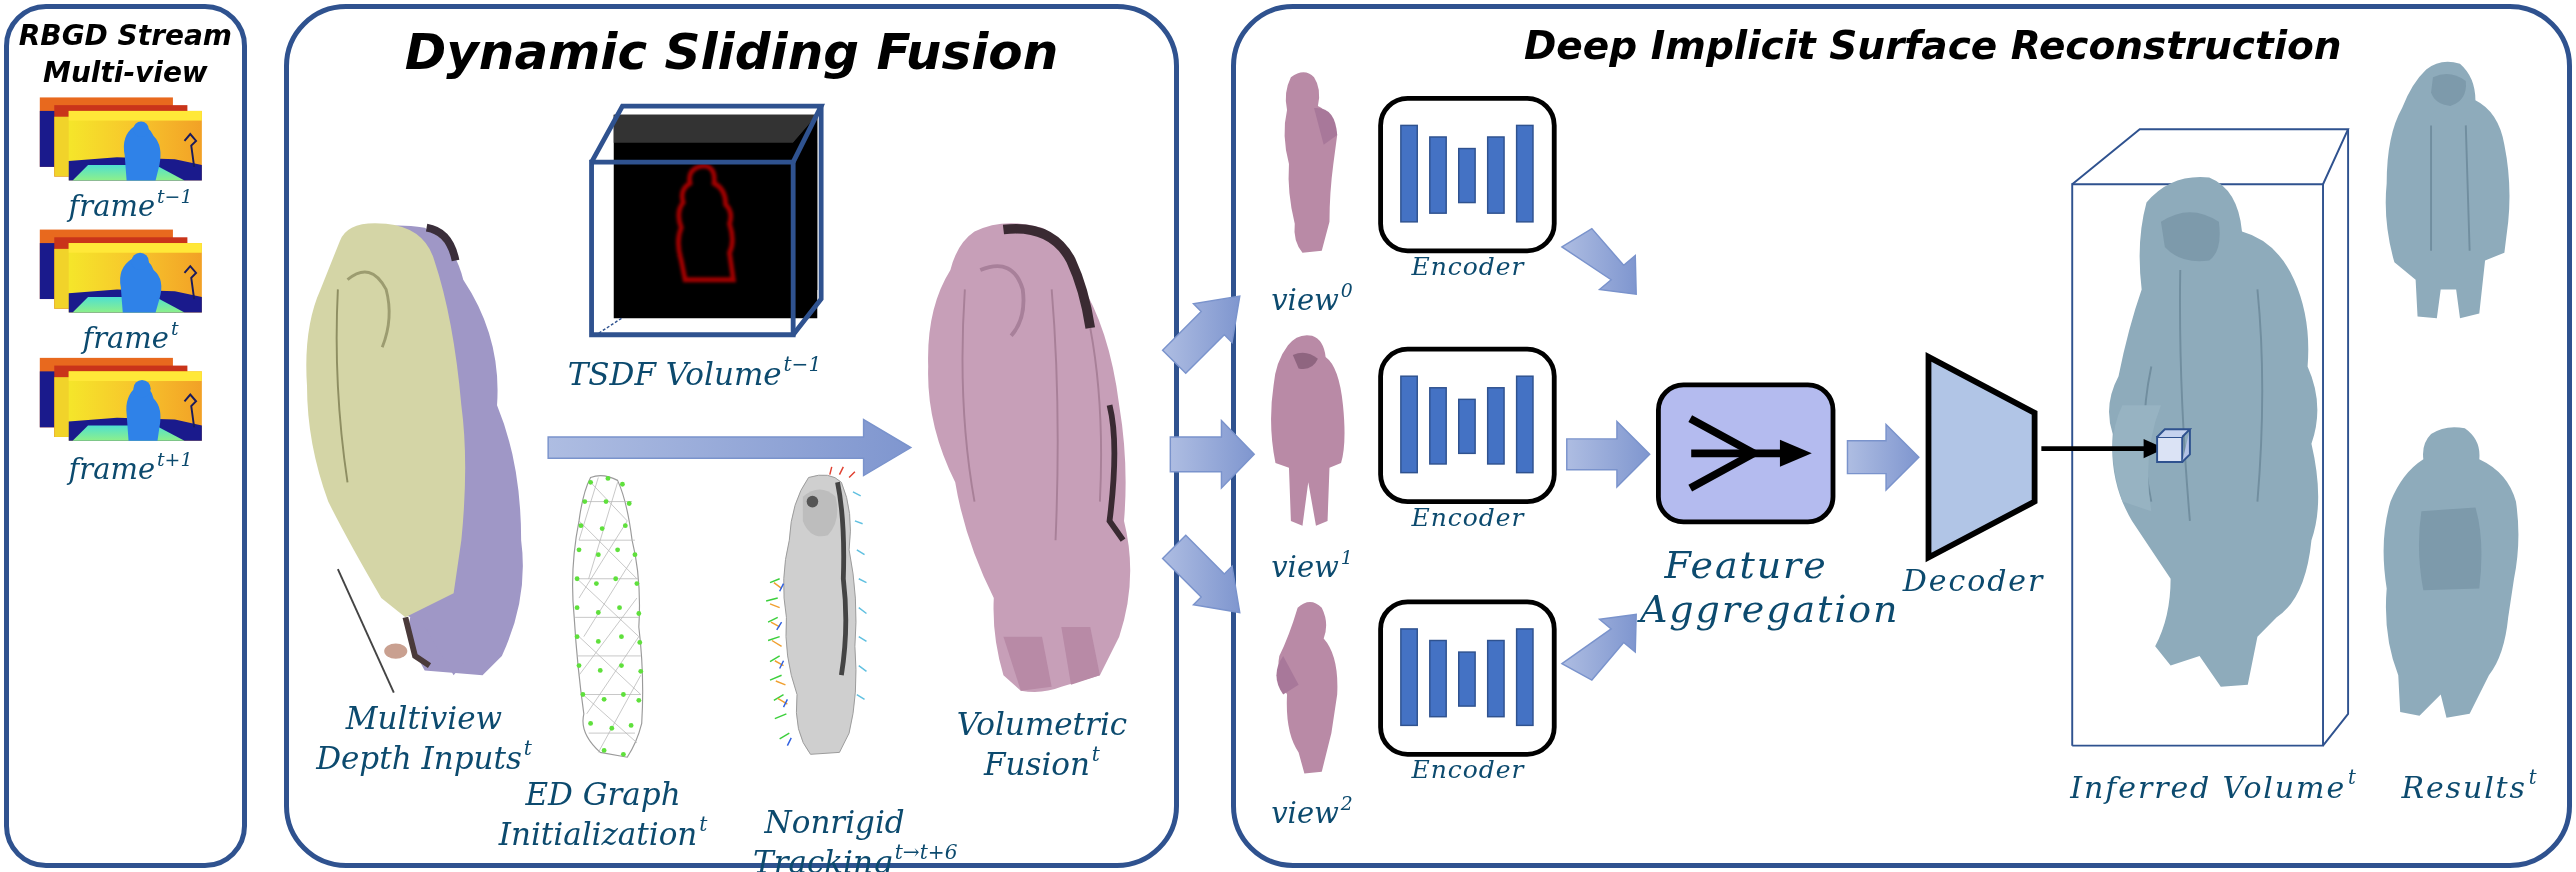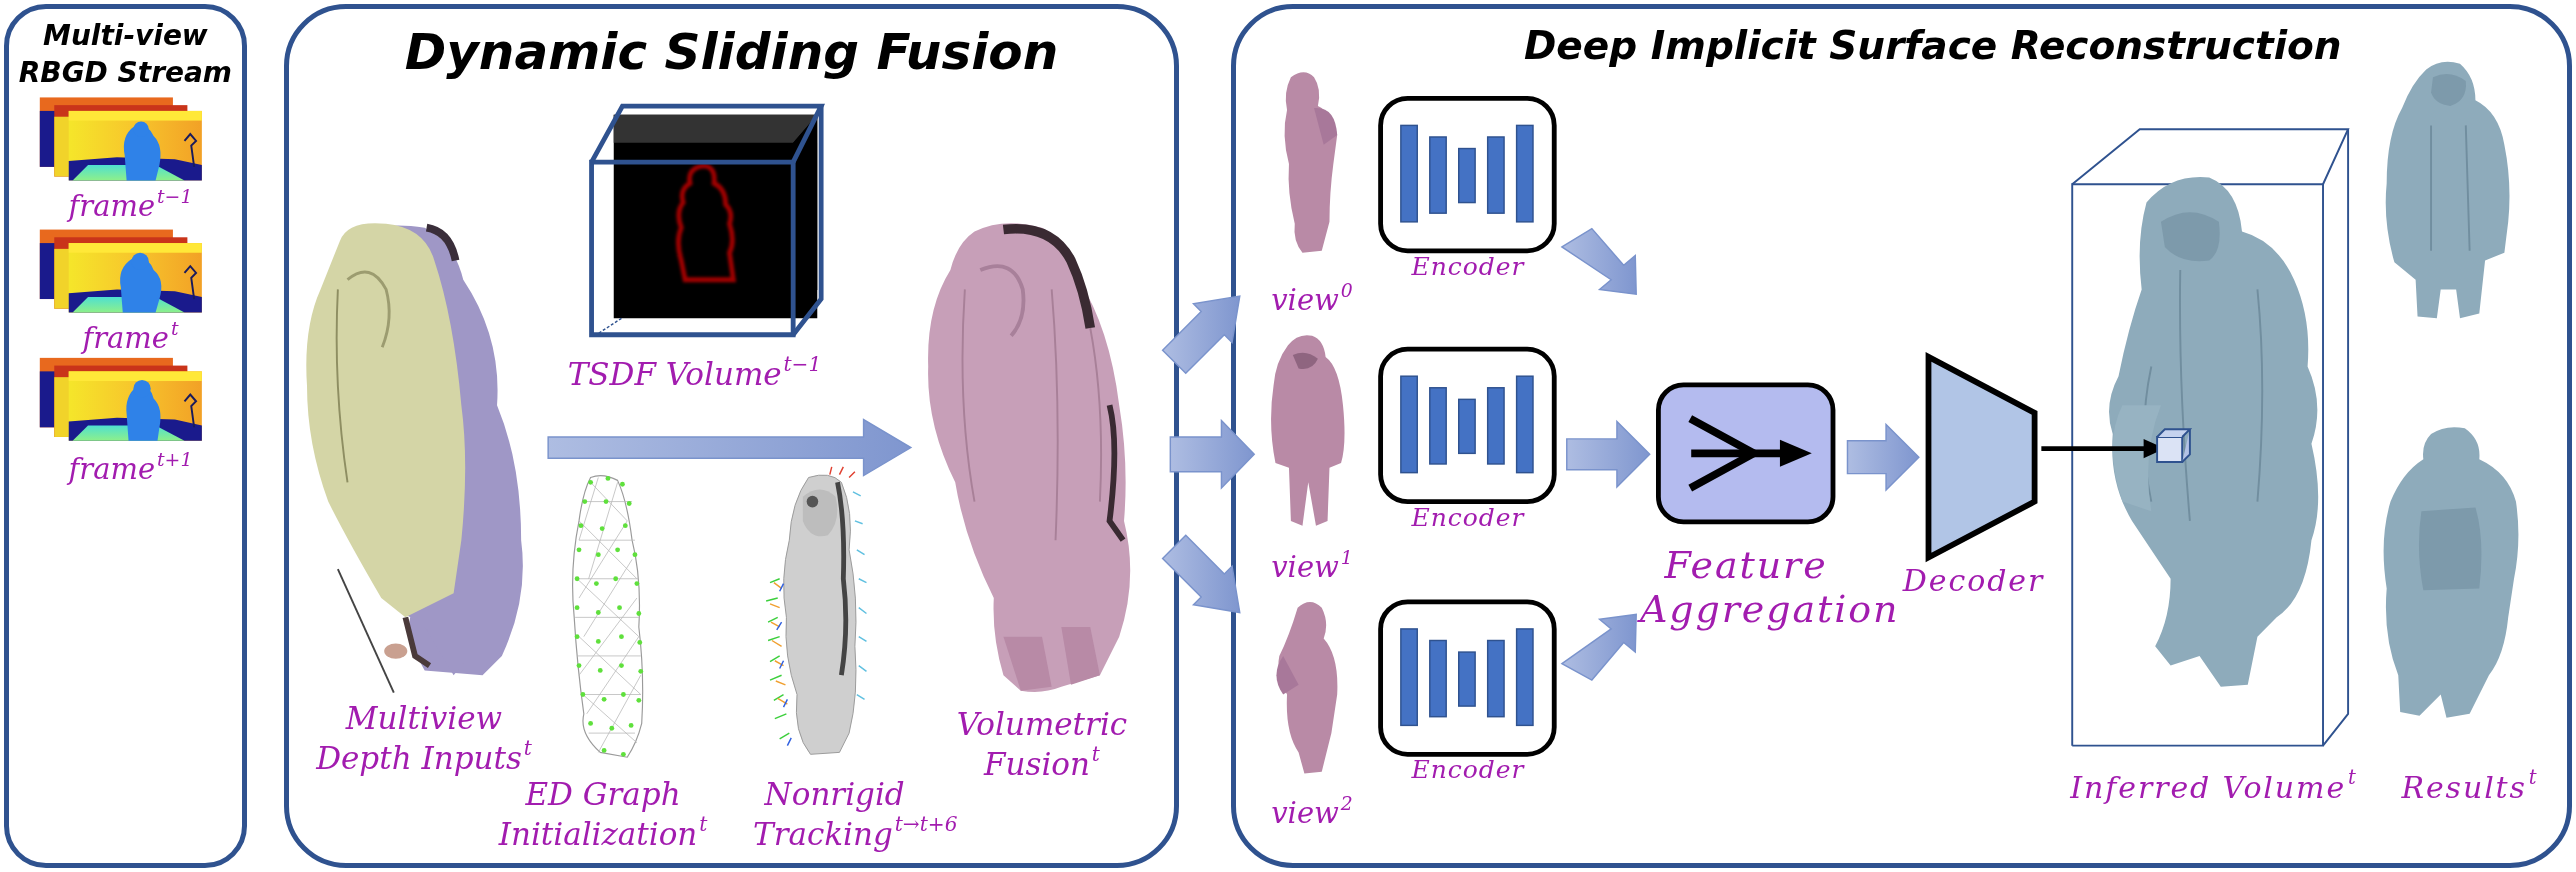--- a/index.html
+++ b/index.html
@@ -1,32 +1,32 @@
 <!DOCTYPE html>
 <html><head>
   <meta charset="utf-8">
   <style>
     html, body { margin: 0; padding: 0; background: #ffffff; }
     body { width: 2576px; height: 872px; position: relative; overflow: hidden; font-family: "DejaVu Sans", sans-serif; }
     .panel { position: absolute; border: 5.8px solid #2f528f; border-radius: 62px; background: #ffffff; box-sizing: border-box; }
     .title { position: absolute; font-family: "DejaVu Sans", sans-serif; font-weight: bold; font-style: italic; color: #000; text-align: center; white-space: nowrap; }
-    .label { position: absolute; font-family: "DejaVu Serif", serif; font-style: italic; color: #a21caf; text-align: center; white-space: nowrap; line-height: 1.15; }
+    .label { position: absolute; font-family: "DejaVu Serif", serif; font-style: italic; color: #0c4a6e; text-align: center; white-space: nowrap; line-height: 1.15; }
     .label sup { font-size: 0.65em; vertical-align: 0.7em; margin-left: 1.9px; }
     svg.layer { position: absolute; left: 0; top: 0; }
   </style>
 </head>
 <body>
 
 <div class="panel" style="left:3.9px; top:3.9px; width:243px; height:864px; border-radius:42px;"></div>
 <div class="panel" style="left:284px; top:3.9px; width:895px; height:864px;"></div>
 <div class="panel" style="left:1231px; top:3.9px; width:1341px; height:864px;"></div>
 
 <div class="title" style="left:3.9px; top:17.4px; width:243px; font-size:28px; line-height:37px;">
+  <div>RBGD Stream</div>
   <div>Multi-view</div>
-  <div>RBGD Stream</div>
 </div>
 <div class="title" style="left:284px; top:23px; width:895px; font-size:50px;">Dynamic Sliding Fusion</div>
 <div class="title" style="left:1524px; top:23px; width:1052px; font-size:39px; text-align:left;">Deep Implicit Surface Reconstruction</div>
 
 <svg class="layer" width="2576" height="872" viewBox="0 0 2670 904">
   <defs>
     <linearGradient id="arrowGrad" x1="0" y1="0" x2="1" y2="0">
       <stop offset="0" stop-color="#aebde2"></stop>
       <stop offset="1" stop-color="#7f96cf"></stop>
     </linearGradient>
@@ -295,21 +295,21 @@
 </div>
 <div class="label" style="left:289px; top:701px; width:270px; font-size:31px;">
   <div>Multiview</div>
   <div><span>Depth Inputs</span><sup>t</sup></div>
 </div>
 <div class="label" style="left:487px; top:777px; width:232px; font-size:31px;">
   <div>ED Graph</div>
   <div><span>Initialization</span><sup>t</sup></div>
 </div>
 <div class="label" style="left:753px; top:777px; width:251px; font-size:31px; text-align:left;">
-  <div style="padding-left:11.6px;">Nonrigid</div>
+  <div style="padding-left:11.6px;margin-top:28px;">Nonrigid</div>
   <div><span>Tracking</span><sup>t→t+6</sup></div>
 </div>
 <div class="label" style="left:936px; top:707px; width:212px; font-size:31px;">
   <div>Volumetric</div>
   <div><span>Fusion</span><sup>t</sup></div>
 </div>
 
 <div class="label" style="left:1254px; top:280px; width:116px; font-size:29px;">
   <span>view</span><sup>0</sup>
 </div>

